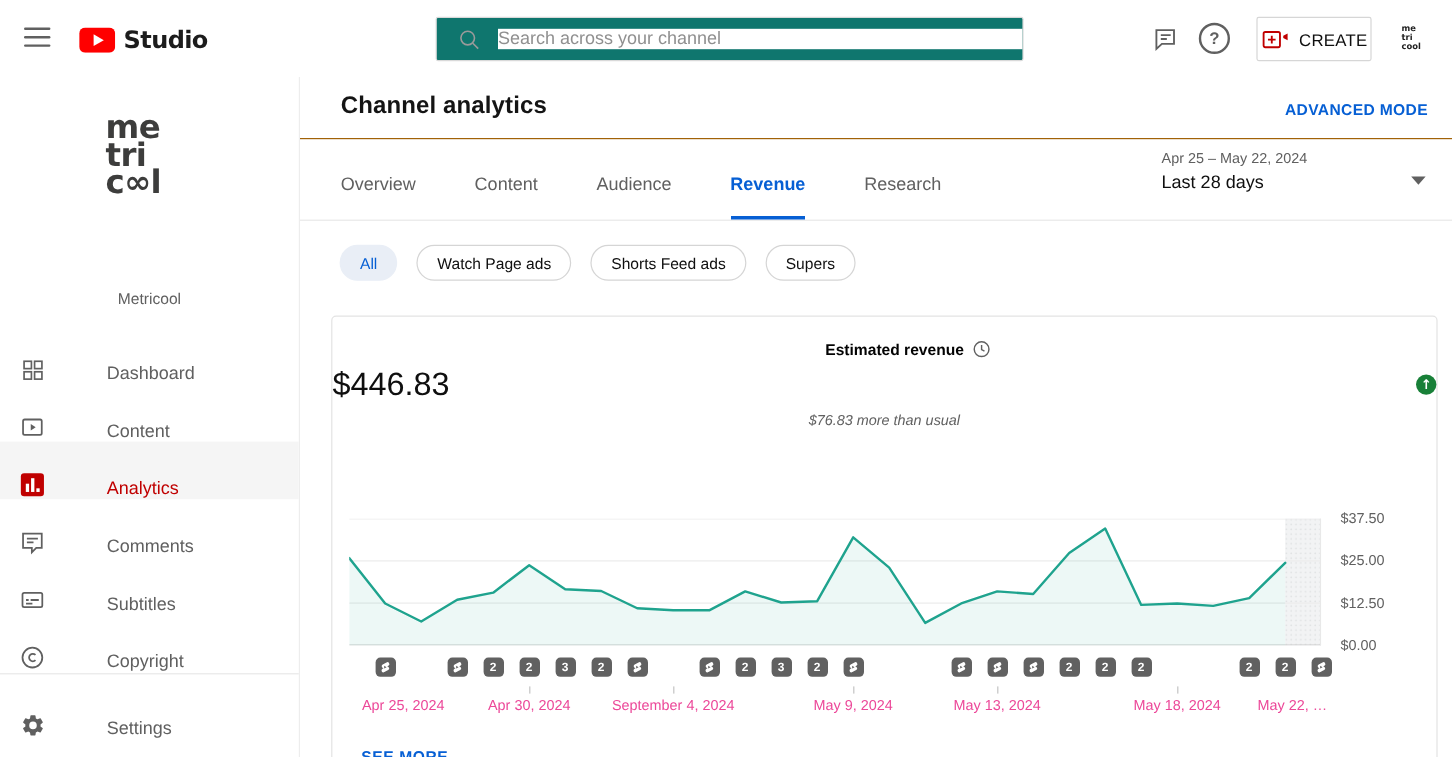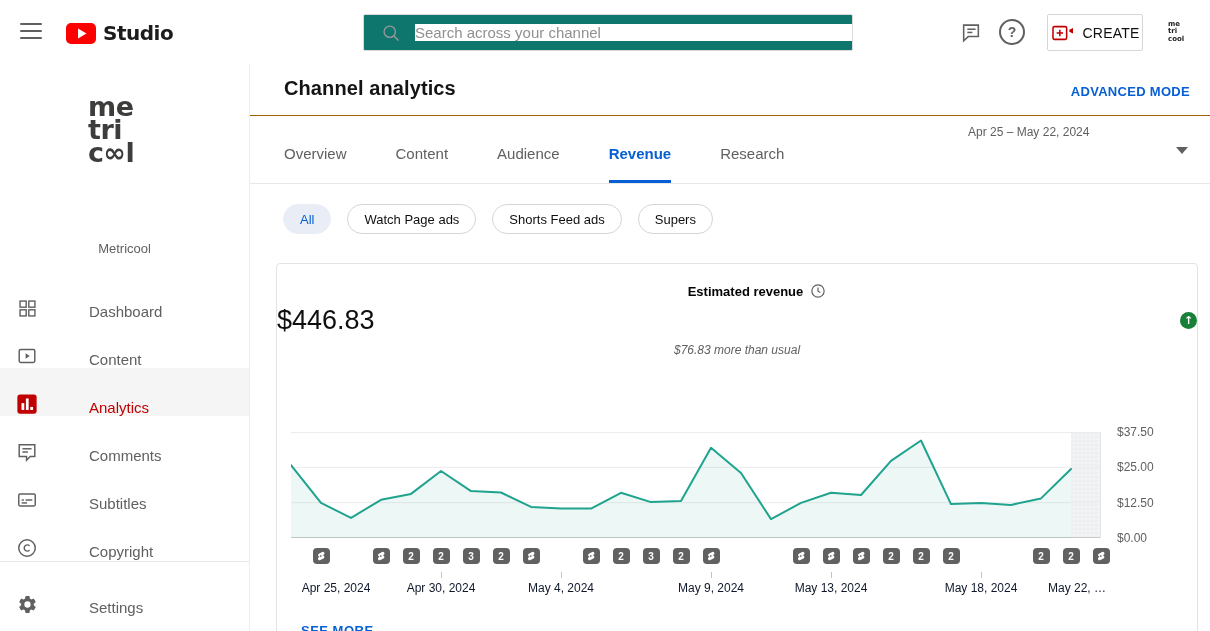--- a/index.html
+++ b/index.html
@@ -66,21 +66,21 @@
   .metric-label { font-size:13px; font-weight:700; color:#030303;padding-left:40px; }
   .metric-value-row { position:absolute; top:41px; left:0; width:100%; display:flex; align-items:center; justify-content:space-between; gap:8px; }
   .metric-value { font-size:27px; color:#0f0f0f; }
   .trend-badge { width:17px; height:17px; border-radius:50%; background:#188038; color:#fff; display:flex; align-items:center; justify-content:center; font-size:11px; font-weight:700; font-family:"DejaVu Sans", sans-serif; }
   .metric-compare { position:absolute; top:79px; left:0; width:100%; text-align:center; font-size:12px; font-style:italic; color:#606060; }
 
   .plot { position:absolute; left:14px; top:168px; width:810px; height:106px; }
   .ylabel { position:absolute; left:840px; font-size:12px; color:#606060; white-space:nowrap; }
   .marker { position:absolute; top:284px; width:17px; height:16px; border-radius:4px; background:#616161; display:flex; align-items:center; justify-content:center; color:#fff; font-size:10px; font-weight:700; }
   .xtick { position:absolute; top:308px; width:1px; height:6px; background:#c4c4c4; }
-  .xlabel { position:absolute; top:317px; font-size:12px; color:#0f172a; white-space:nowrap; transform:translateX(-50%); }
+  .xlabel { position:absolute; top:317px; font-size:12px; color:#ec4899; white-space:nowrap; transform:translateX(-50%); }
   .see-more { position:absolute; left:24px; top:359px; font-size:13px; font-weight:700; color:#065fd4; letter-spacing:0.5px; cursor:pointer; }
 </style>
 </head>
 <body>
 
 <header class="topbar">
   <div class="hamburger">
       <span></span>
       <span></span>
       <span></span>
@@ -228,20 +228,21 @@
   <div class="tabbar">
     <div id="tabs-holder" style="display:flex;">
         <div class="tab">Overview</div>
         <div class="tab">Content</div>
         <div class="tab">Audience</div>
         <div class="tab active">Revenue</div>
         <div class="tab">Research</div>
       </div>
     <div class="datepicker">
       <div class="dp-range">Apr 25 – May 22, 2024</div>
+      <div class="dp-preset">Last 28 days</div>
       <div class="dp-caret"></div>
     </div>
   </div>
 
   <div class="chips-row" id="chips-row">
       <div class="chip active">All</div>
       <div class="chip">Watch Page ads</div>
       <div class="chip">Shorts Feed ads</div>
       <div class="chip">Supers</div>
     </div>
@@ -357,21 +358,21 @@
           <span>
             <svg width="10" height="10" viewBox="0 0 24 24">
               <path fill="#fff" fill-rule="evenodd" d="M14.6 2.5 7 6.5a3.8 3.8 0 0 0 .4 6.9l1.5.6-2.3 1.2a3.8 3.8 0 0 0 3.8 6.6l7.6-4a3.8 3.8 0 0 0-.4-6.9l-1.5-.6 2.3-1.2a3.8 3.8 0 0 0-3.8-6.6zM10 14.7V9.3l4.7 2.7z"></path>
             </svg>
           </span>
         </div>
         <div class="xlabel" style="left:59px">Apr 25, 2024</div>
         <div class="xtick" style="left:164px"></div>
         <div class="xlabel" style="left:164px">Apr 30, 2024</div>
         <div class="xtick" style="left:284px"></div>
-        <div class="xlabel" style="left:284px">May 4, 2024</div>
+        <div class="xlabel" style="left:284px">September 4, 2024</div>
         <div class="xtick" style="left:434px"></div>
         <div class="xlabel" style="left:434px">May 9, 2024</div>
         <div class="xtick" style="left:554px"></div>
         <div class="xlabel" style="left:554px">May 13, 2024</div>
         <div class="xtick" style="left:704px"></div>
         <div class="xlabel" style="left:704px">May 18, 2024</div>
         <div class="xlabel" style="left:800px">May 22, …</div>
       </div>
 
     <a class="see-more">SEE MORE</a>

